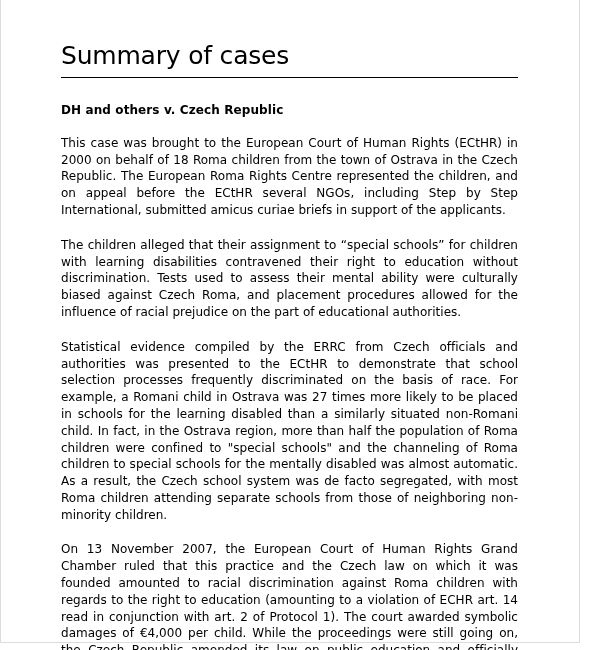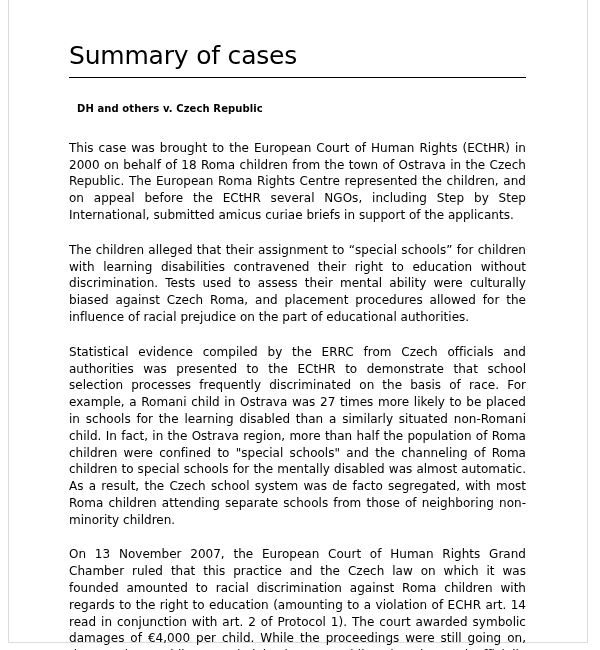--- a/index.html
+++ b/index.html
@@ -11,21 +11,21 @@
     width: 600px;
     height: 650px;
     overflow: hidden;
     font-family: "DejaVu Sans", "Liberation Sans", sans-serif;
     color: #000000;
   }
 
   
   #page-frame {
     position: absolute;
-    left: 8px;
+    left: 0;
     top: 0px;
     width: 580px;
     height: 643px;
     box-sizing: border-box;
     border-left: 1px solid #dcdcdc;
     border-right: 1px solid #dcdcdc;
     border-bottom: 1px solid #dcdcdc;
     background: #ffffff;
   }
 
@@ -47,23 +47,23 @@
   }
 
   #title-rule {
     margin-top: 6px;
     border: 0;
     border-top: 1.6px solid #000000;
     width: 100%;
   }
 
   #case-heading {
-    margin: 8px;
+    margin: 0;
     padding-top: 17px;
-    font-size: 10px;
+    font-size: 12px;
     font-weight: bold;
     letter-spacing: 0.1px;
   }
 
   .para {
     margin: 0;
     padding-top: 18px;
     font-size: 12px;
     line-height: 16.8px;
     text-align: justify;

